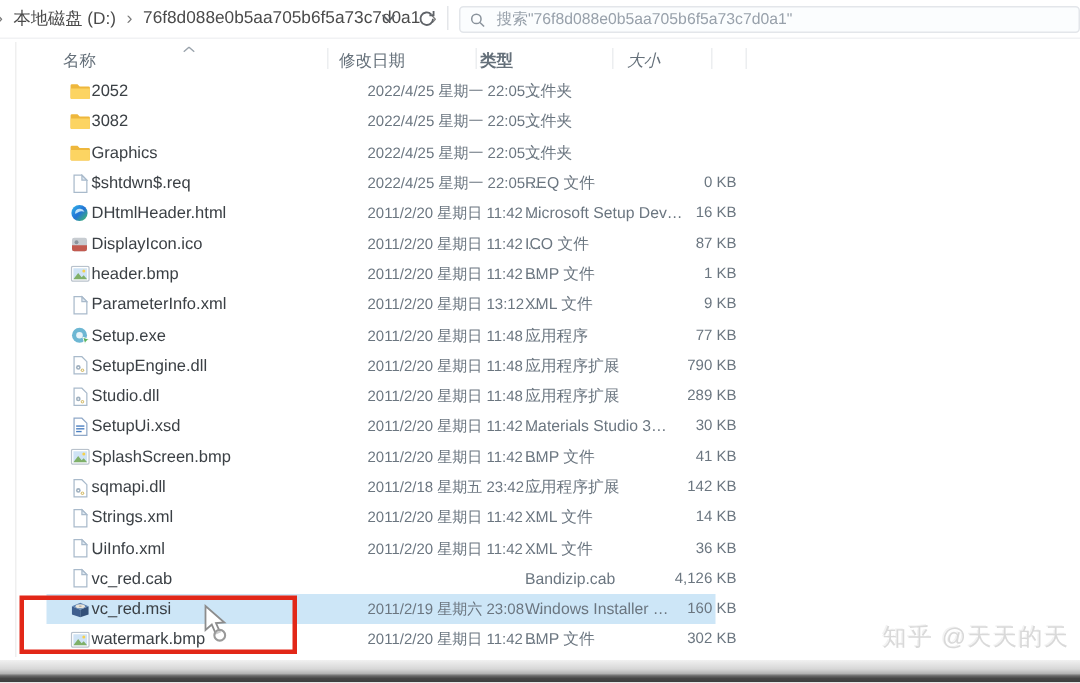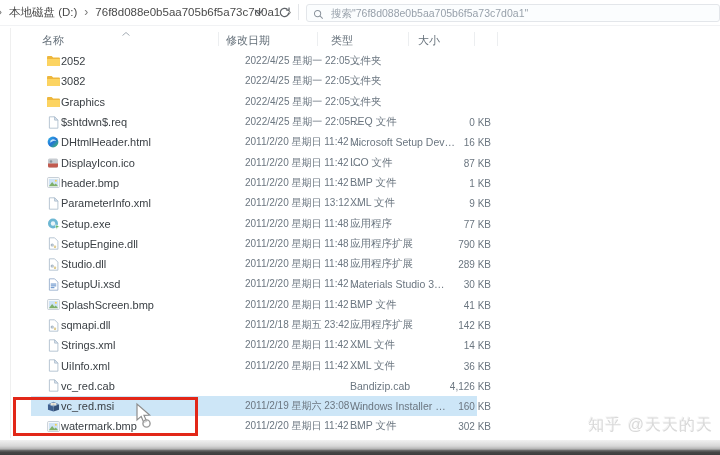--- a/index.html
+++ b/index.html
@@ -20,21 +20,21 @@
   .searchbox{position:absolute;left:306px;top:3px;right:0;height:18px;}
   .searchbox input{width:100%;height:18px;box-sizing:border-box;border:1px solid #e3e6ea;
        border-radius:3px;background:#fbfdfe;font-family:"Liberation Sans",sans-serif;
        font-size:10.5px;color:#6b7680;padding:0 6px 0 24px;outline:none;}
   .searchbox input::placeholder{color:#98a1ab;opacity:1;}
   .search-glass{position:absolute;left:7px;top:3px;}
 
   
   .cols{position:absolute;left:0;top:28px;right:0;height:20px;font-size:11px;color:#65707a;padding-left:41px;}
   .cols .h{position:absolute;top:5px;white-space:nowrap;cursor:default;}
-  .h-name{left:42px;} .h-date{left:226px;} .h-type{left:331px;} .h-size{left:418px;}
+  .h-name{left:42px;} .h-date{left:226px;} .h-type{left:320px;font-weight:bold;} .h-size{left:418px;font-style:italic;}
   .sortcaret{position:absolute;left:122px;top:-2px;}
   .hsep{position:absolute;top:4px;width:1px;height:14px;background:#eceef0;}
   .pane-edge{position:absolute;left:10px;top:28px;width:1px;height:410px;background:#efefef;}
 
   
   .list{position:absolute;left:0;top:51px;right:0;}
   .row{position:relative;height:20.3px;margin-left:19px;}
   .row.selected::before{content:"";position:absolute;left:12px;right:243px;top:0;bottom:0;background:var(--sel);}
   .cell{position:absolute;top:50%;transform:translateY(-50%);white-space:nowrap;}
   .c-icon{left:26px;width:16px;height:14px;display:flex;align-items:center;justify-content:center;}

